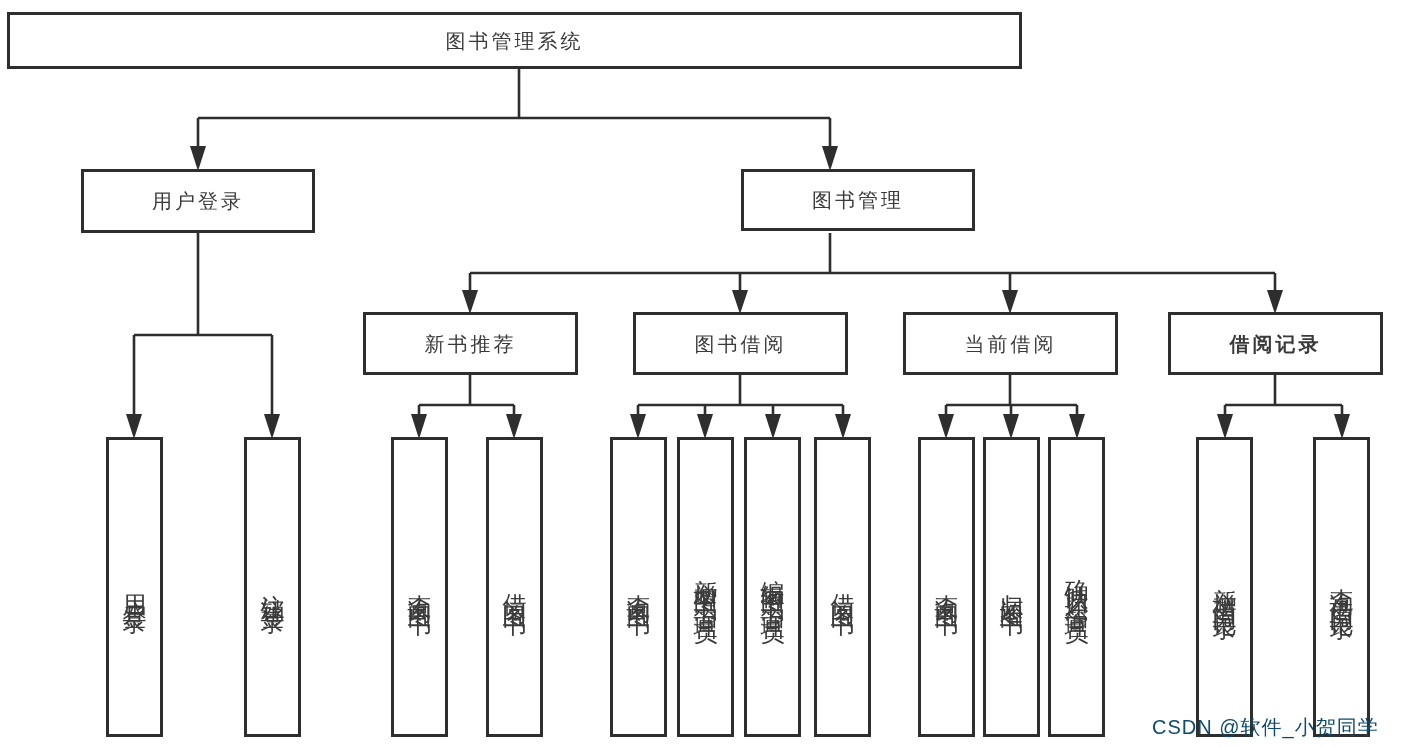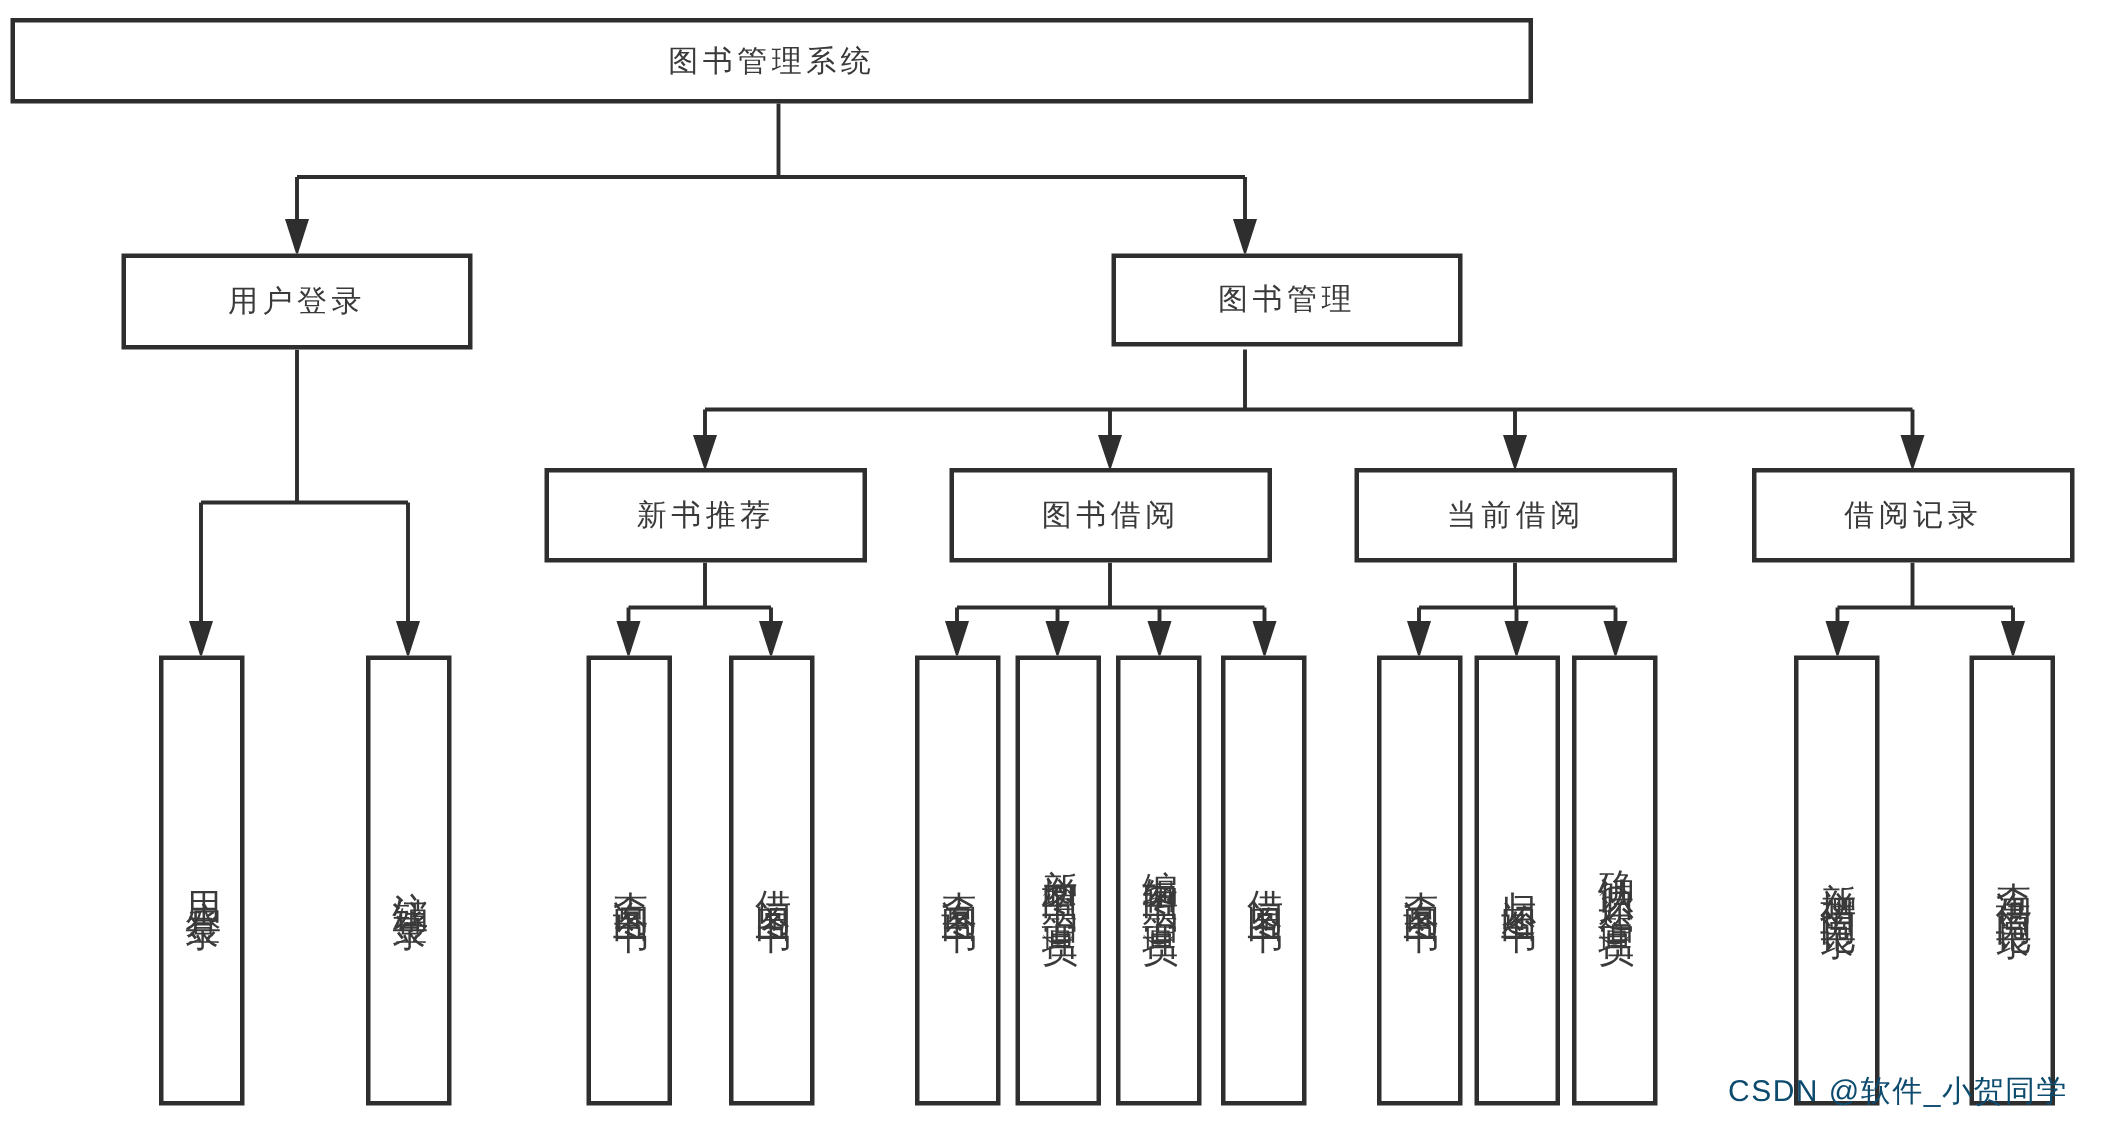--- a/index.html
+++ b/index.html
@@ -102,21 +102,21 @@
 
   <div class="node" style="left:363px;top:312px;width:215px;height:63px;">
     <span class="hlabel">新书推荐</span>
   </div>
   <div class="node" style="left:633px;top:312px;width:215px;height:63px;">
     <span class="hlabel">图书借阅</span>
   </div>
   <div class="node" style="left:903px;top:312px;width:215px;height:63px;">
     <span class="hlabel">当前借阅</span>
   </div>
-  <div class="node" style="left:1168px;top:312px;width:215px;height:63px;">
+  <div class="node" style="left:1168px;top:312px;width:215px;height:63px;font-weight:bold;">
     <span class="hlabel">借阅记录</span>
   </div>
 
   <div class="node" style="left:106px;top:437px;width:57px;height:300px;">
     <span class="vlabel">用户登录</span>
   </div>
   <div class="node" style="left:244px;top:437px;width:57px;height:300px;">
     <span class="vlabel">注销登录</span>
   </div>
 

